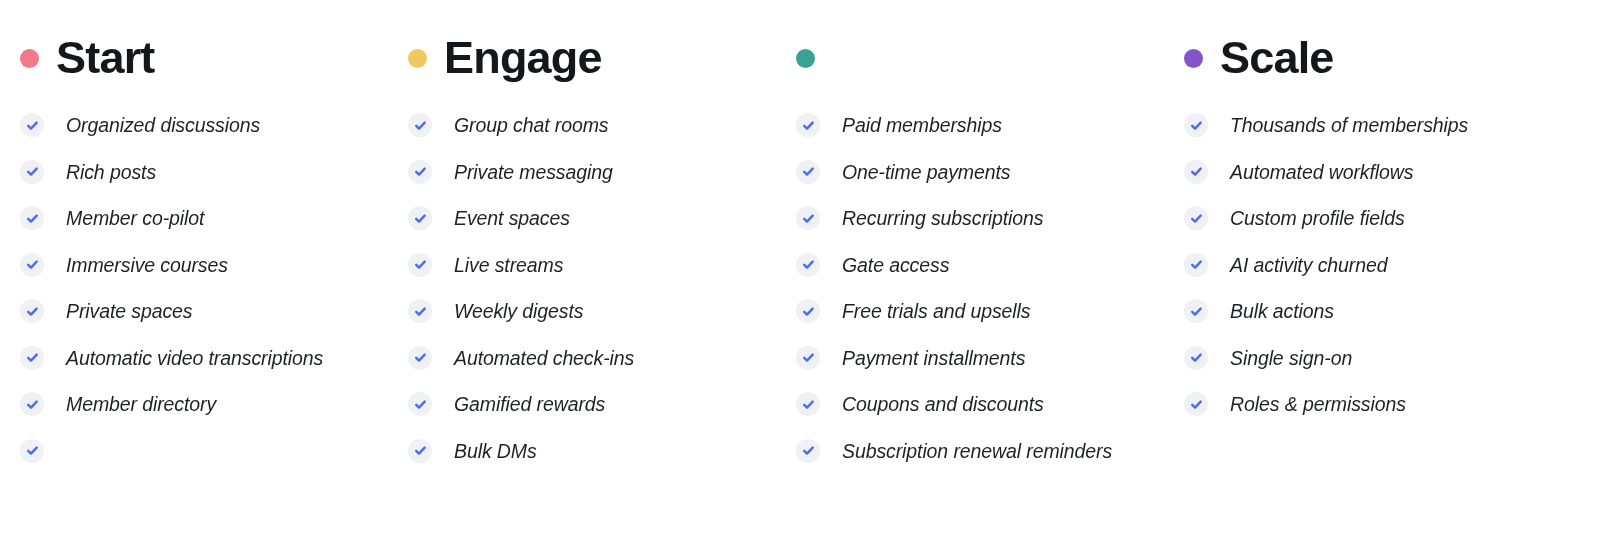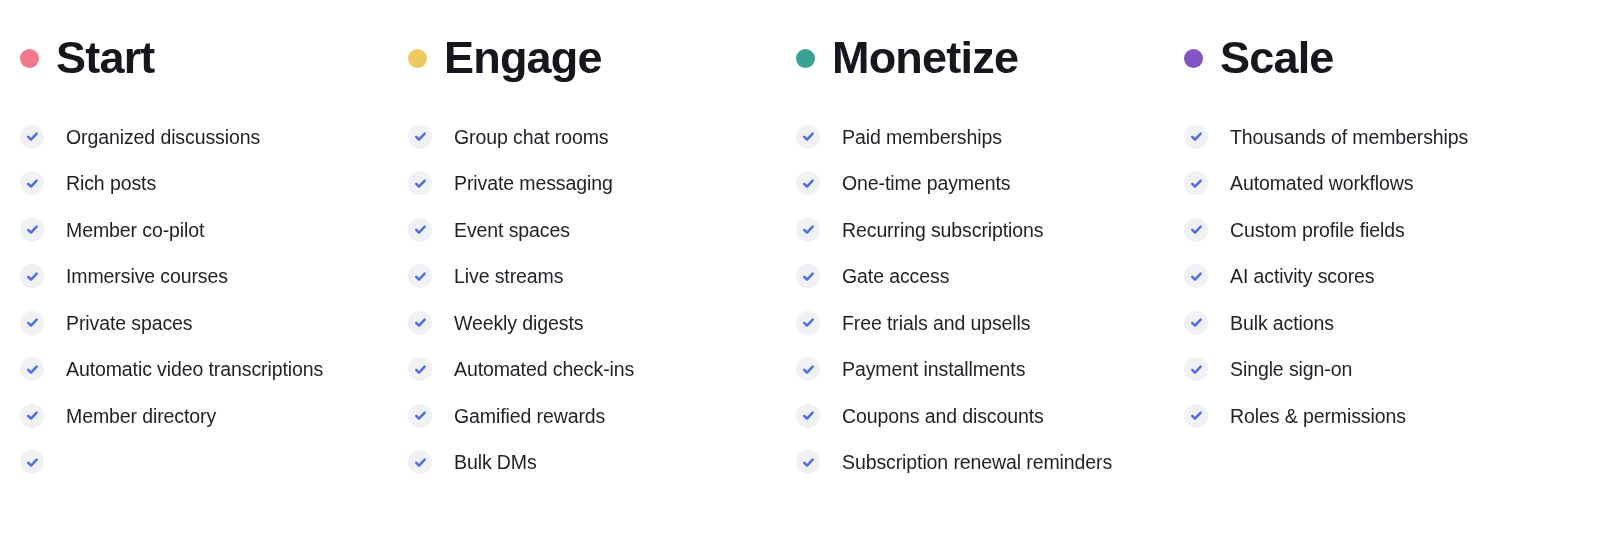--- a/index.html
+++ b/index.html
@@ -64,22 +64,23 @@
   
   .feature-list {
     list-style: none;
     margin: 0;
     padding: 0;
   }
 
   .feature-item {
     display: flex;
     flex-direction: row;
-    align-items: flex-end;
+    align-items: center;
     height: 46.5px;
+    font-style: italic;
   }
 
   .check-badge {
     width: 24px;
     height: 24px;
     border-radius: 50%;
     background: #EFF1F4;
     flex: 0 0 auto;
     margin-right: 22px;
     display: flex;
@@ -253,21 +254,20 @@
               <path d="M2.4 7.4 L5.4 10.3 L11.5 3.9"></path>
             </svg>
           </span>
           <span class="feature-label">Bulk DMs</span>
         </li>
       </ul>
     </div>
     <div class="column">
       <div class="col-head">
         <span class="col-dot" x-dot="#38A394" style="background: rgb(56, 163, 148);"></span>
-        <span class="col-title">Monetize</span>
       </div>
       <ul class="feature-list">
         <li class="feature-item">
           <span class="check-badge">
             <svg viewBox="0 0 14 14" aria-hidden="true">
               <path d="M2.4 7.4 L5.4 10.3 L11.5 3.9"></path>
             </svg>
           </span>
           <span class="feature-label">Paid memberships</span>
         </li>
@@ -358,21 +358,21 @@
             </svg>
           </span>
           <span class="feature-label">Custom profile fields</span>
         </li>
         <li class="feature-item">
           <span class="check-badge">
             <svg viewBox="0 0 14 14" aria-hidden="true">
               <path d="M2.4 7.4 L5.4 10.3 L11.5 3.9"></path>
             </svg>
           </span>
-          <span class="feature-label">AI activity scores</span>
+          <span class="feature-label">AI activity churned</span>
         </li>
         <li class="feature-item">
           <span class="check-badge">
             <svg viewBox="0 0 14 14" aria-hidden="true">
               <path d="M2.4 7.4 L5.4 10.3 L11.5 3.9"></path>
             </svg>
           </span>
           <span class="feature-label">Bulk actions</span>
         </li>
         <li class="feature-item">

